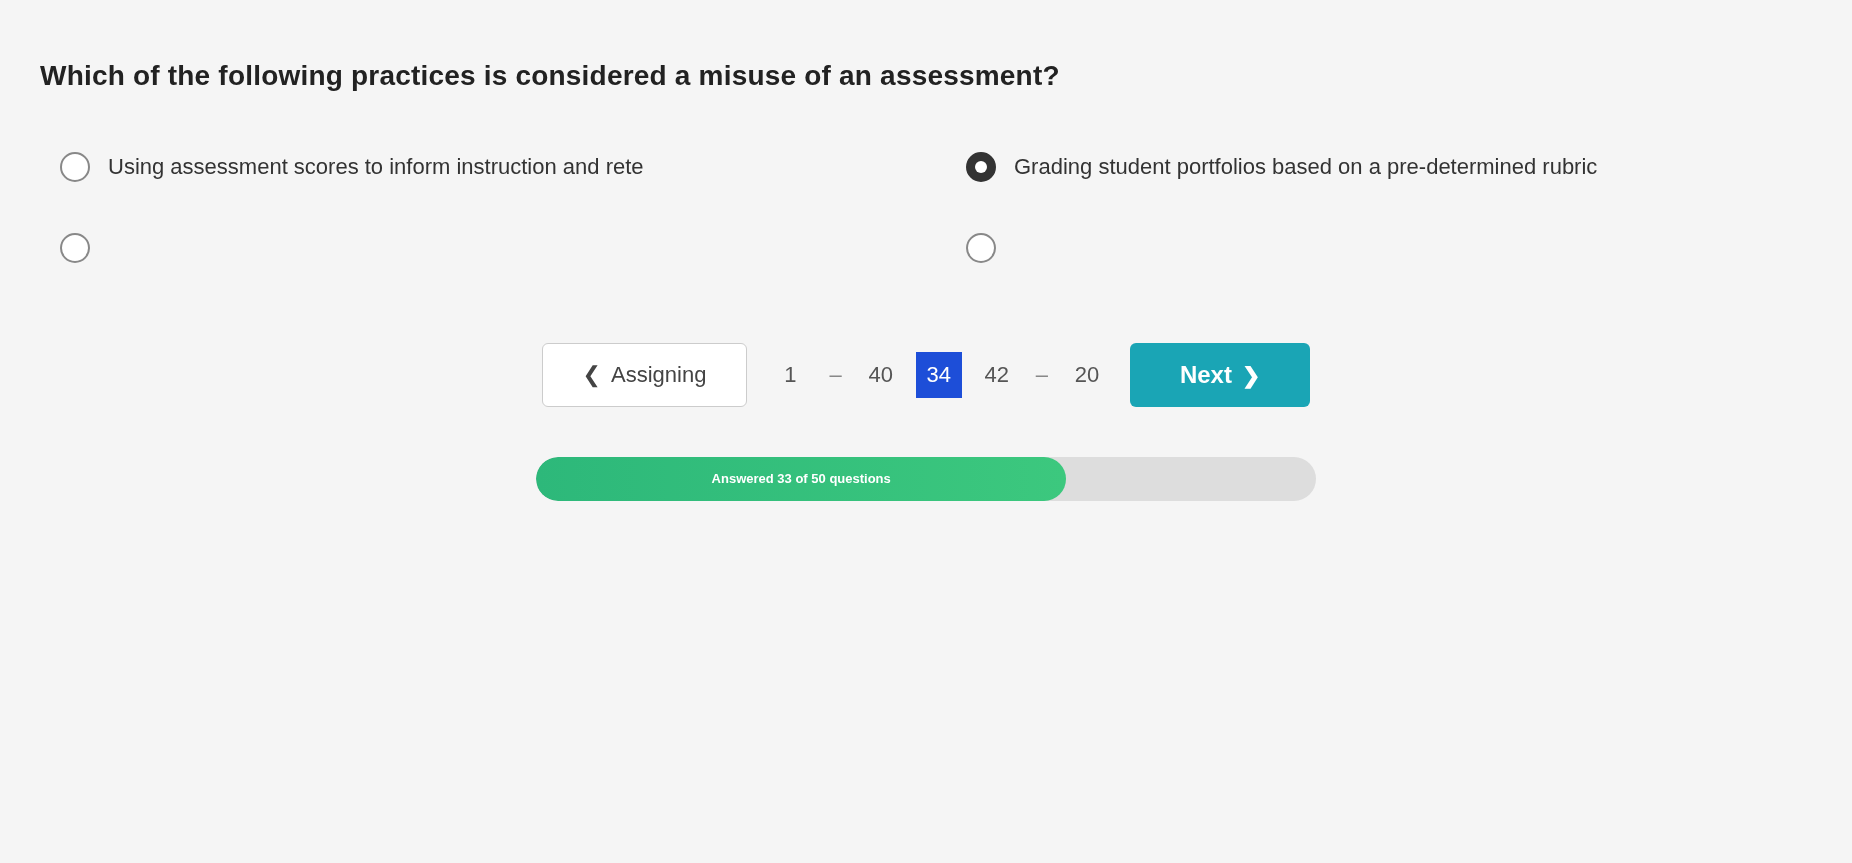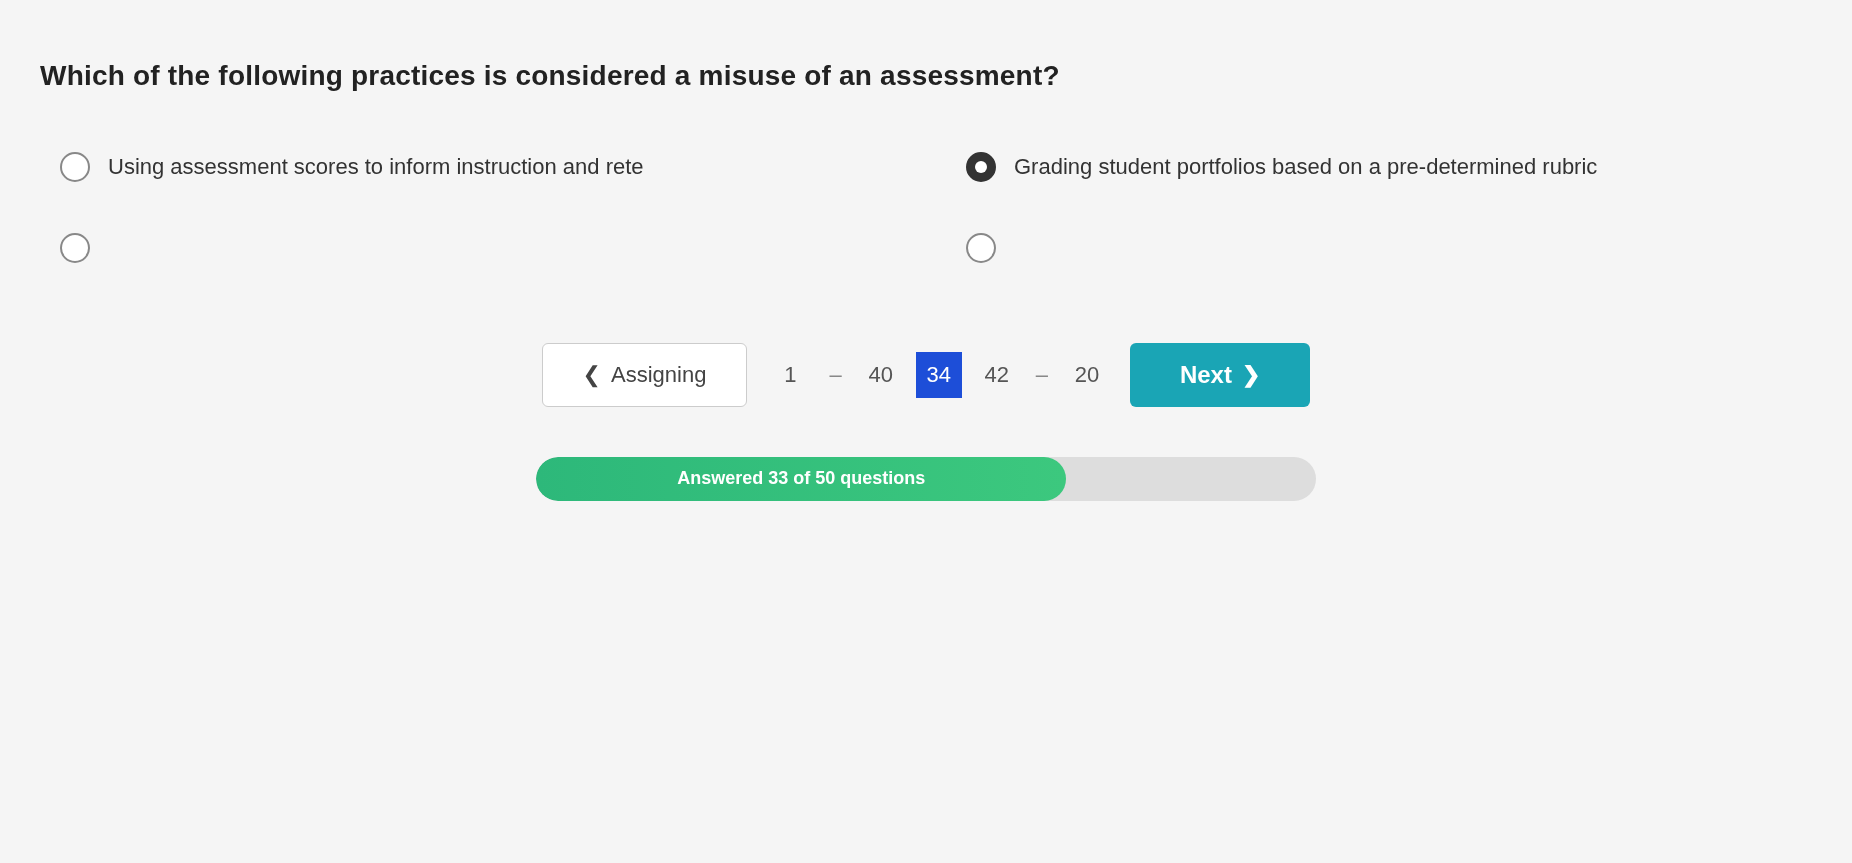--- a/index.html
+++ b/index.html
@@ -131,21 +131,21 @@
     }
 
     .page-separator {
       font-size: 22px;
       color: #888;
       padding: 0 4px;
     }
 
     .next-btn {
       display: flex;
-      align-items: center;
+      align-items: flex-end;
       gap: 10px;
       padding: 18px 50px;
       background: #1aa5b5;
       border: none;
       border-radius: 6px;
       font-size: 24px;
       color: #fff;
       cursor: pointer;
       font-weight: 600;
     }
@@ -168,21 +168,21 @@
     .progress-bar-fill {
       height: 100%;
       background: linear-gradient(90deg, #2db87a, #3cc87e);
       border-radius: 22px;
       display: flex;
       align-items: center;
       justify-content: center;
     }
 
     .progress-text {
-      font-size: 18px;
+      font-size: 13px;
       color: #fff;
       font-weight: 600;
       white-space: nowrap;
     }
   </style>
 </head>
 <body>
 
 <div class="page-container">
 

